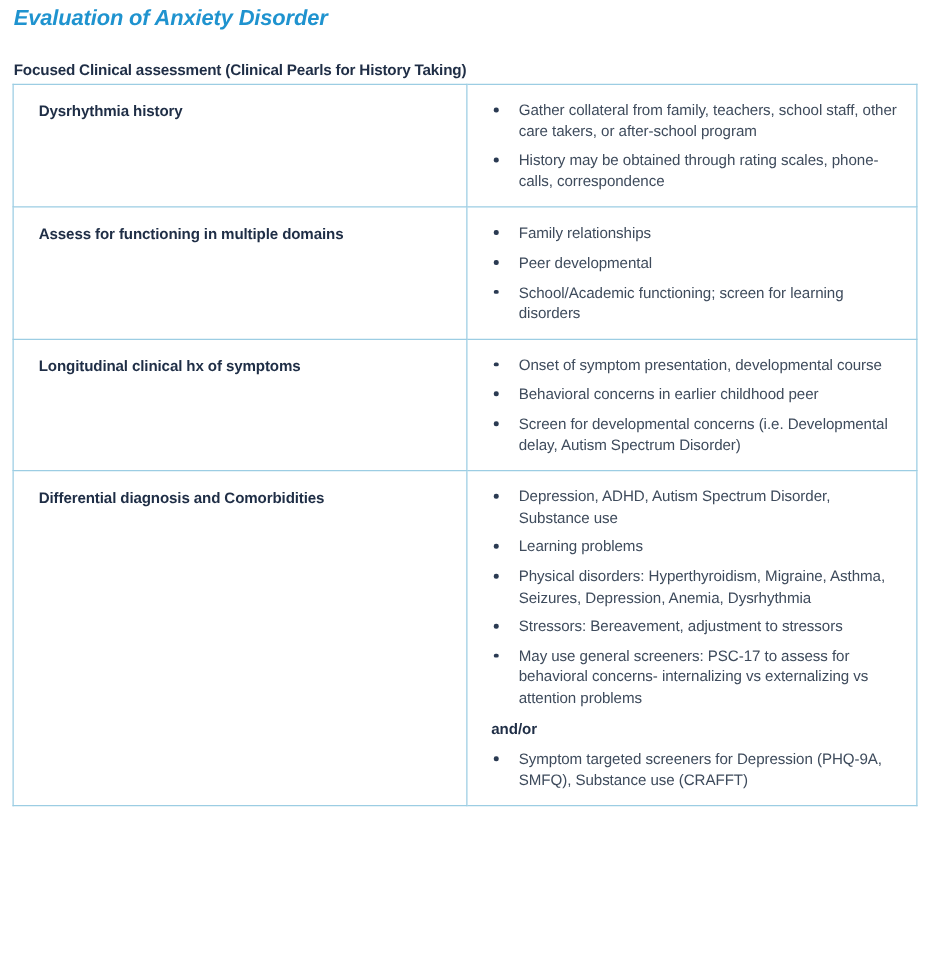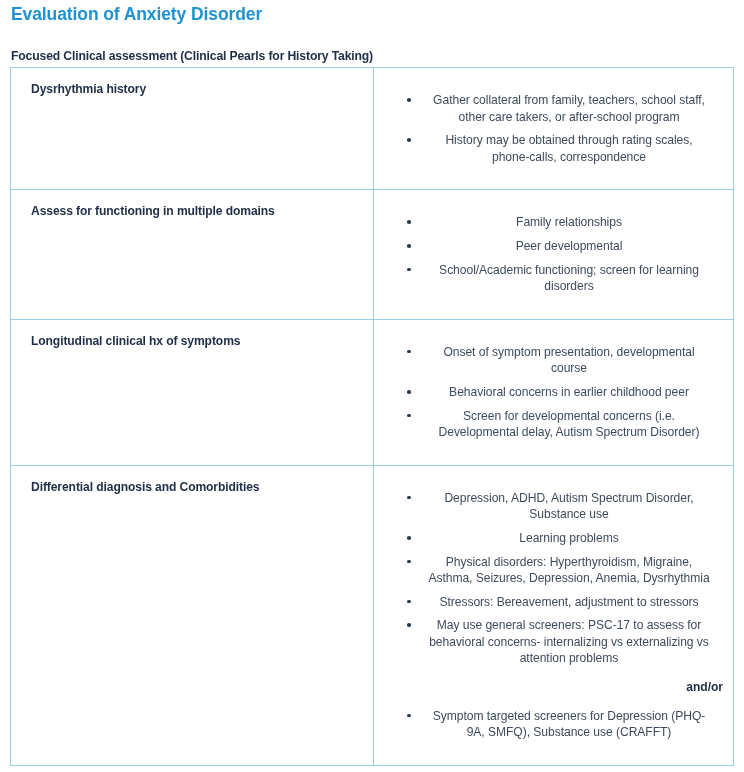--- a/index.html
+++ b/index.html
@@ -22,20 +22,21 @@
   .page-title {
     position: absolute;
     left: 11px;
     top: 2px;
     font-size: 17.5px;
     font-weight: bold;
     color: #1f93cf;
     letter-spacing: -0.1px;
     line-height: 24px;
     white-space: nowrap;
+    font-style: italic;
   }
   .page-subtitle {
     position: absolute;
     left: 11px;
     top: 48px;
     font-size: 12.2px;
     font-weight: bold;
     color: #1f2e46;
     letter-spacing: -0.15px;
     line-height: 17px;
@@ -65,24 +66,23 @@
     padding: 12px 10px 12px 11px;
   }
   .row-label {
     font-size: 12.1px;
     font-weight: bold;
     color: #1f2e46;
     line-height: 16px;
     letter-spacing: -0.1px;
   }
   ul.bullets {
-    margin: 12px;
+    margin: 0;
     padding: 0;
     list-style: none;
-    text-align: center;
   }
   ul.bullets li {
     position: relative;
     padding-left: 30px;
     margin-bottom: 7px;
     font-size: 12.1px;
     color: #3e4b5c;
     line-height: 16.6px;
     letter-spacing: -0.05px;
   }
@@ -95,23 +95,22 @@
     width: 3.6px;
     height: 3.6px;
     border-radius: 50%;
     background: #2a3a52;
   }
   .andor {
     font-size: 12.1px;
     font-weight: bold;
     color: #1f2e46;
     line-height: 16.6px;
-    margin: 9px 0 7px 26px;
+    margin: 9px 0 7px 8px;
     letter-spacing: -0.05px;
-    text-align: right;
   }
 </style>
 </head>
 <body>
 
 <div class="page">
 
   <div class="page-title">Evaluation of Anxiety Disorder</div>
 
   <div class="page-subtitle">Focused Clinical assessment (Clinical Pearls for History Taking)</div>

